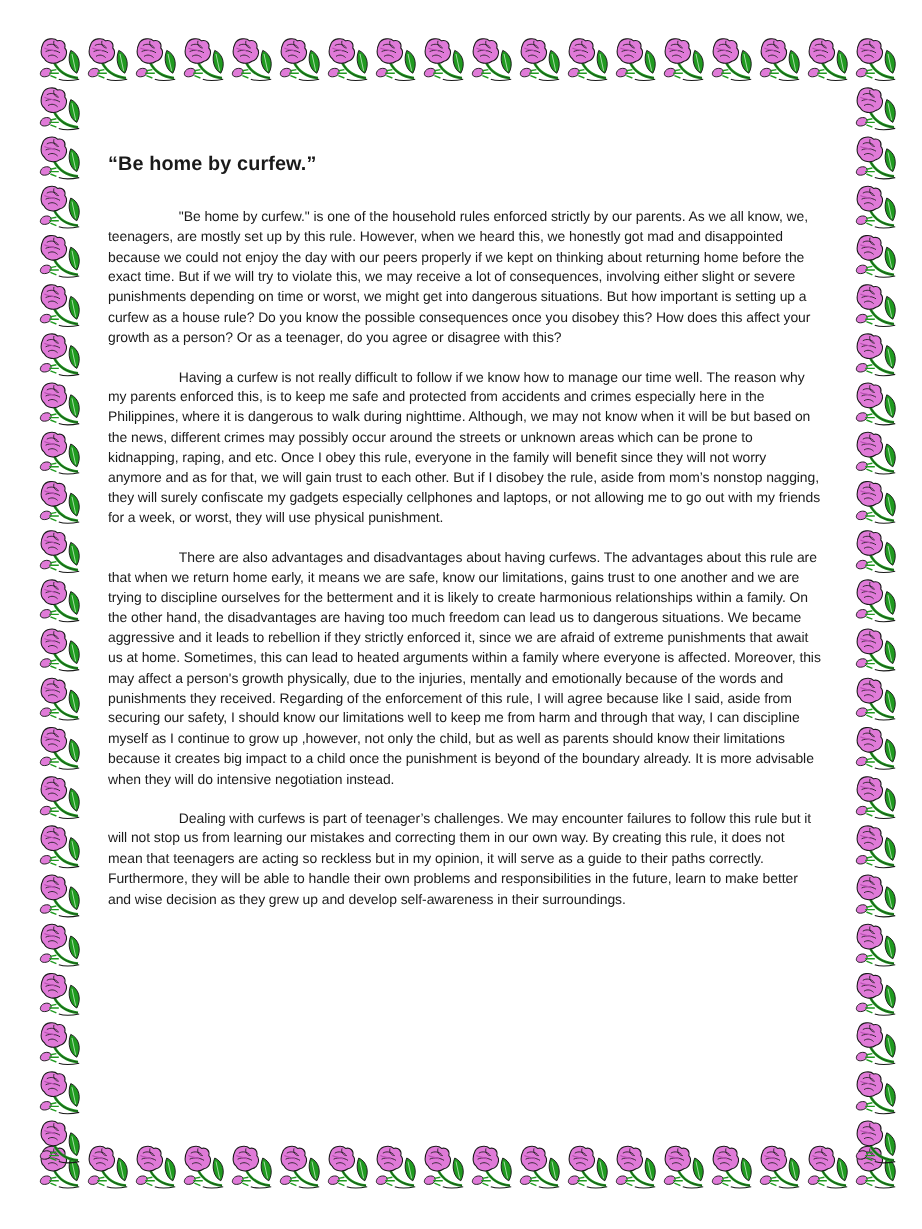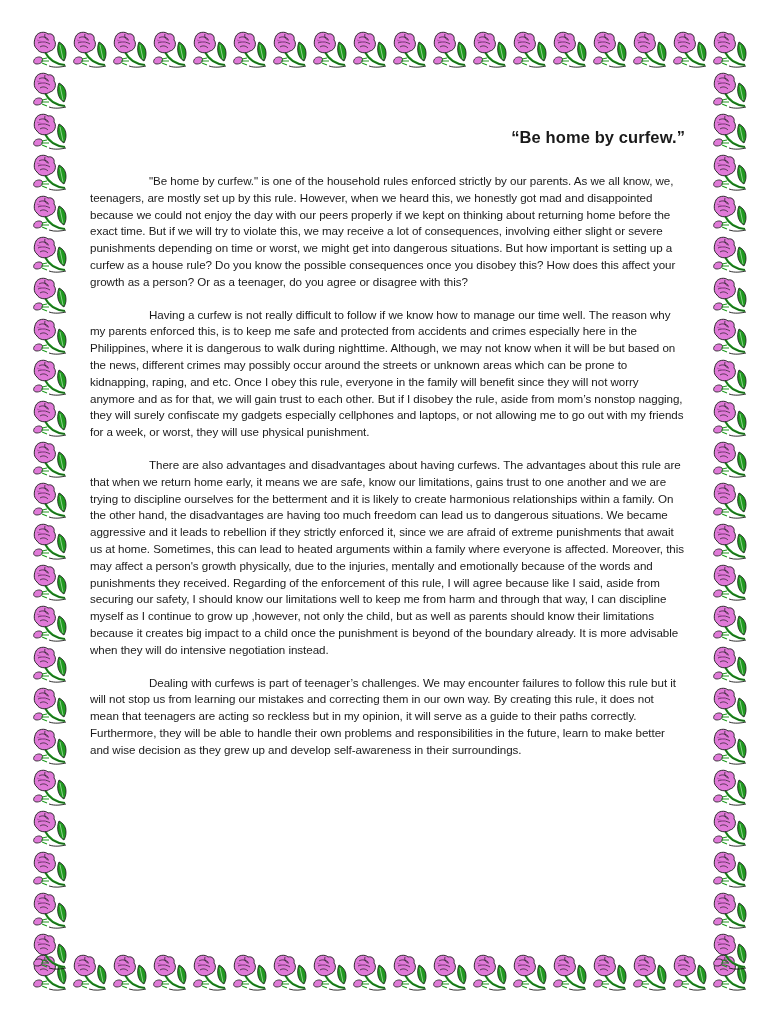--- a/index.html
+++ b/index.html
@@ -11,21 +11,21 @@
   .tile { width: 40px; height: 41px; flex: 0 0 auto; }
   .tile svg { display: block; width: 40px; height: 41px; }
 
   .content {
     position: absolute;
     left: 90px; top: 122px; width: 595px;
     font-family: "Liberation Sans", "DejaVu Sans", sans-serif;
     color: #1a1a1a;
   }
   .title {
-    text-align: right;
+    text-align: left;
     font-size: 16.5px;
     font-weight: bold;
     margin: 6px 0 26px 0;
     letter-spacing: 0.1px;
   }
   .para {
     font-size: 11.6px;
     line-height: 16.8px;
     margin: 0 0 16px 0;
     text-indent: 59px;

